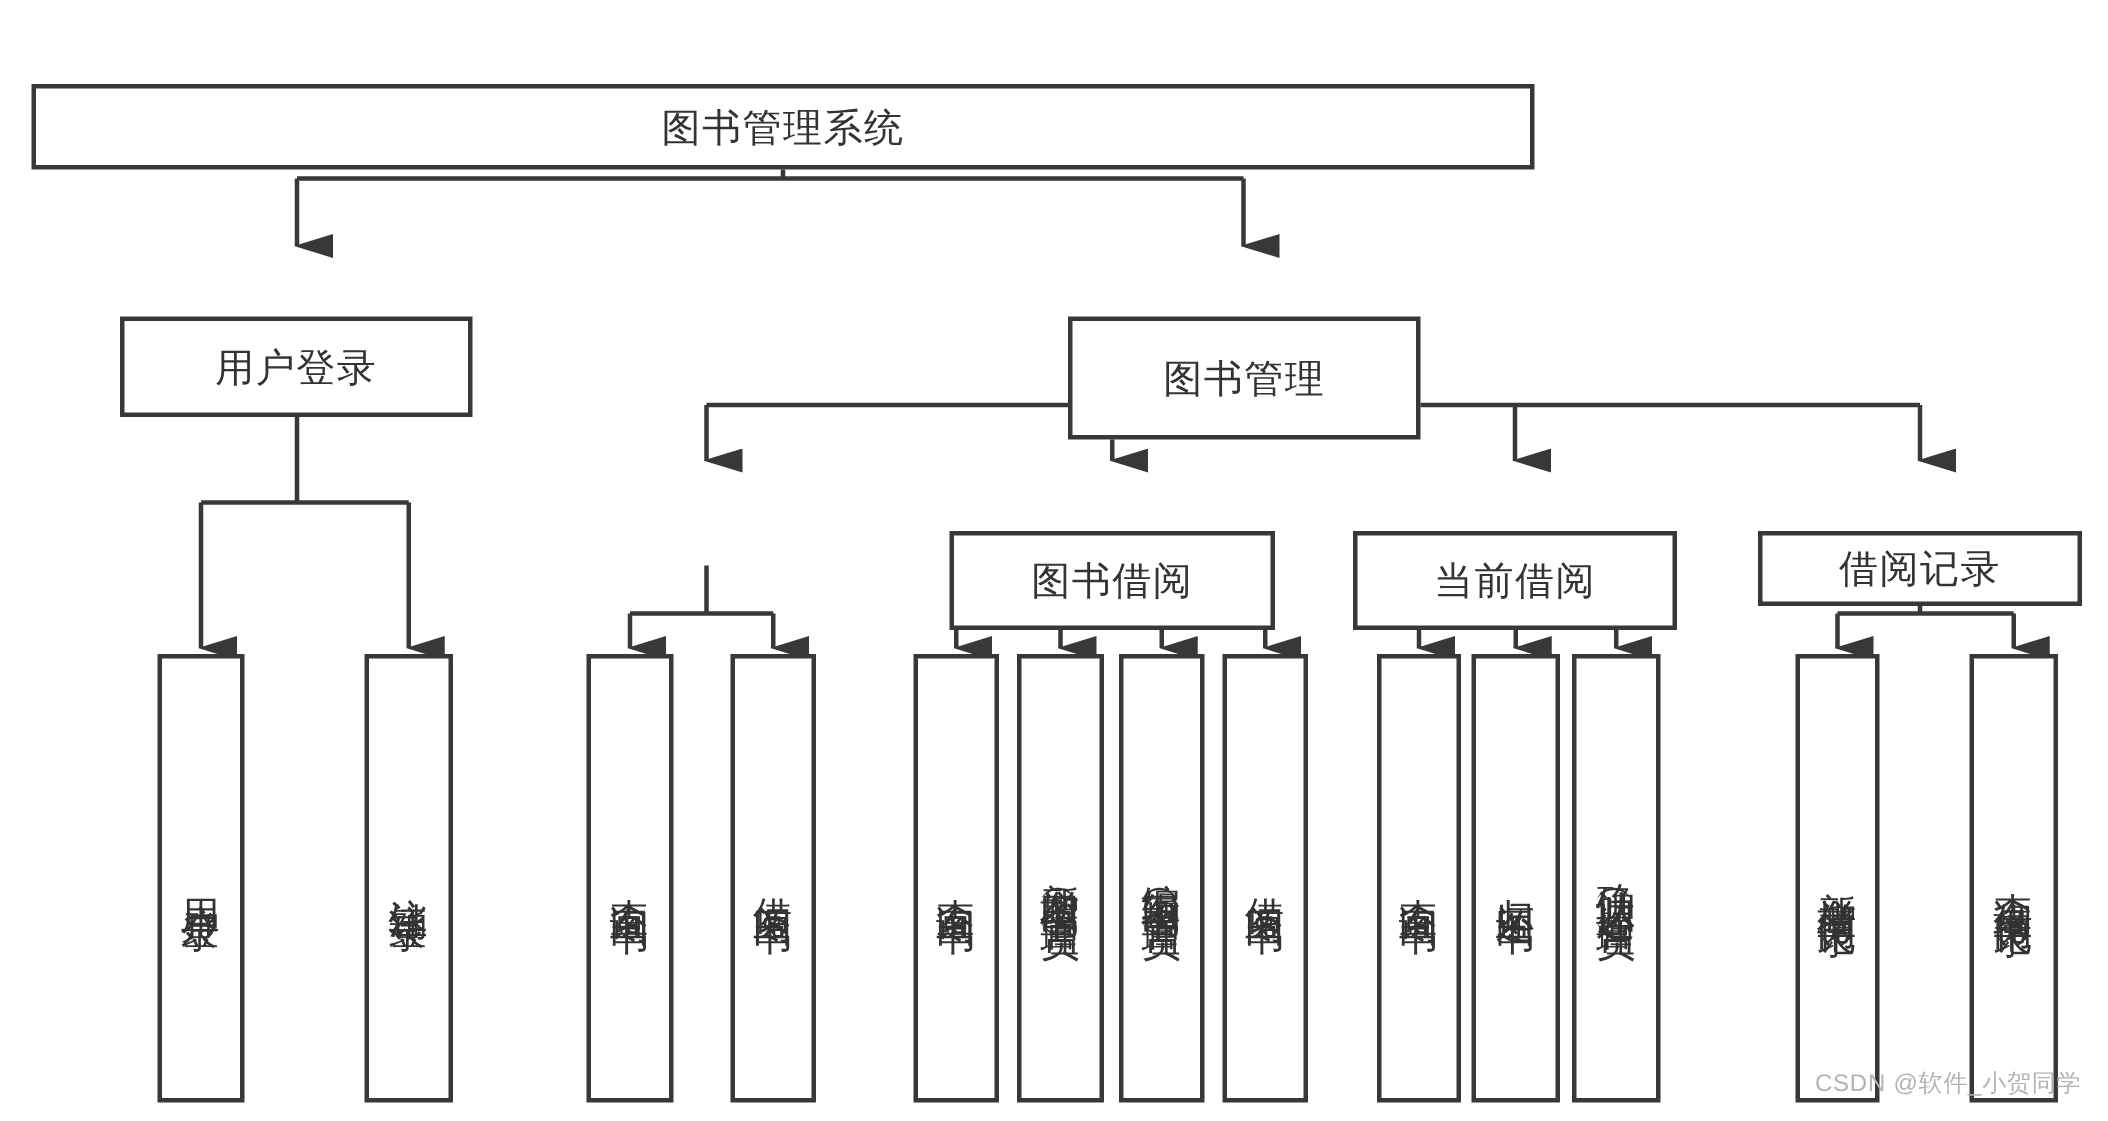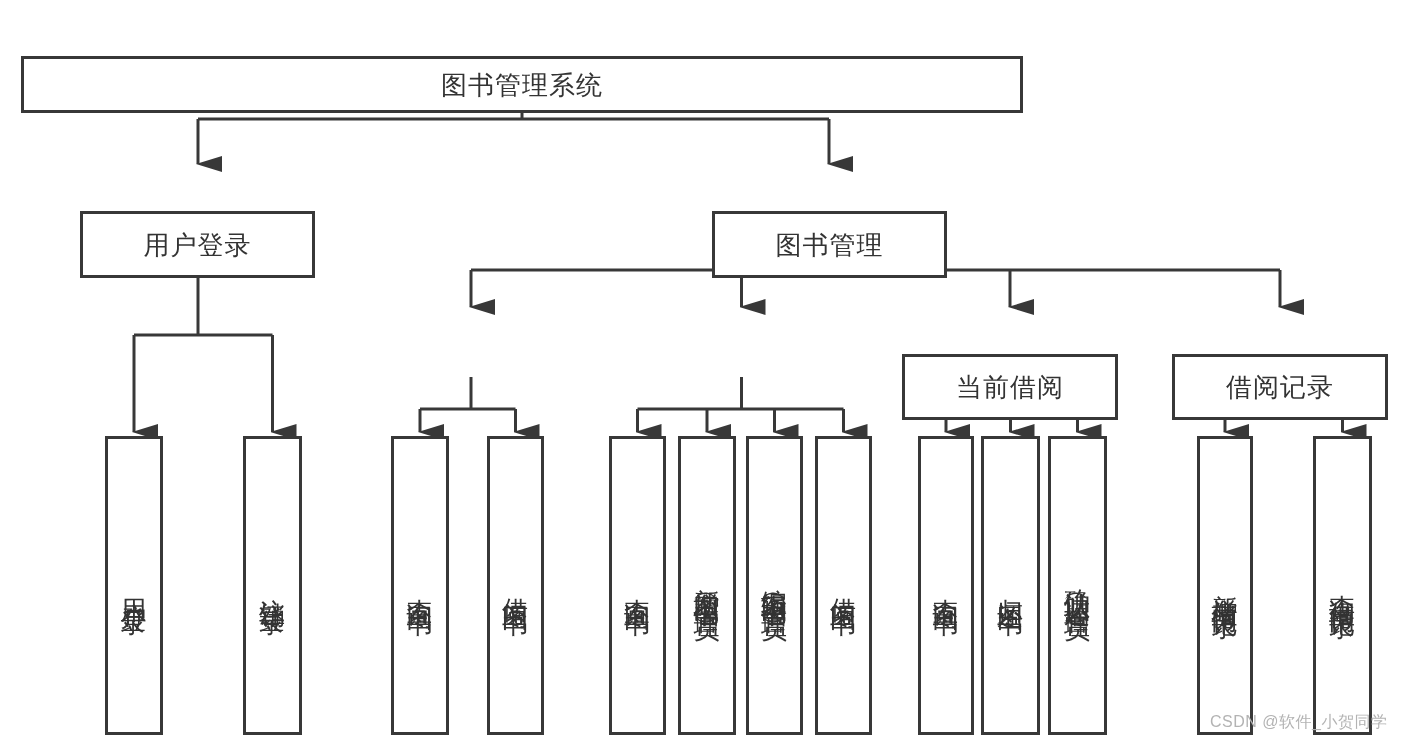--- a/index.html
+++ b/index.html
@@ -103,24 +103,25 @@
       <path d="M1280,377 L1280,409"></path>
       <path d="M1225,409 L1342.5,409"></path>
       <path d="M1225,409 L1225,432" marker-end="url(#arrow)"></path>
       <path d="M1342.5,409 L1342.5,432" marker-end="url(#arrow)"></path>
     </g>
   </svg>
 
   <div class="node h" style="left:21px;top:13px;width:1002px;height:57px">图书管理系统</div>
 
   <div class="node h" style="left:80px;top:168px;width:235px;height:67px">用户登录</div>
-  <div class="node h" style="left:712px;top:168px;width:235px;height:67px">图书管理</div>
+  <div class="node h" style="left:712px;top:168px;width:235px;height:82px">图书管理</div>
 
+  <div class="node h" style="left:633px;top:311px;width:217px;height:66px">图书借阅</div>
   <div class="node h" style="left:902px;top:311px;width:216px;height:66px">当前借阅</div>
-  <div class="node h" style="left:1172px;top:311px;width:216px;height:66px">借阅记录</div>
+  <div class="node h" style="left:1172px;top:311px;width:216px;height:50px">借阅记录</div>
 
   <div class="node v" style="left:105px;top:436px;width:58px;height:299px">用户登录</div>
   <div class="node v" style="left:243px;top:436px;width:59px;height:299px">注销登录</div>
 
   <div class="node v" style="left:391px;top:436px;width:58px;height:299px">查询图书</div>
   <div class="node v" style="left:487px;top:436px;width:57px;height:299px">借阅图书</div>
 
   <div class="node v" style="left:609px;top:436px;width:57px;height:299px">查询图书</div>
   <div class="node v" style="left:678px;top:436px;width:58px;height:299px">新增图书（管理员）</div>
   <div class="node v" style="left:746px;top:436px;width:57px;height:299px">编辑图书（管理员）</div>

